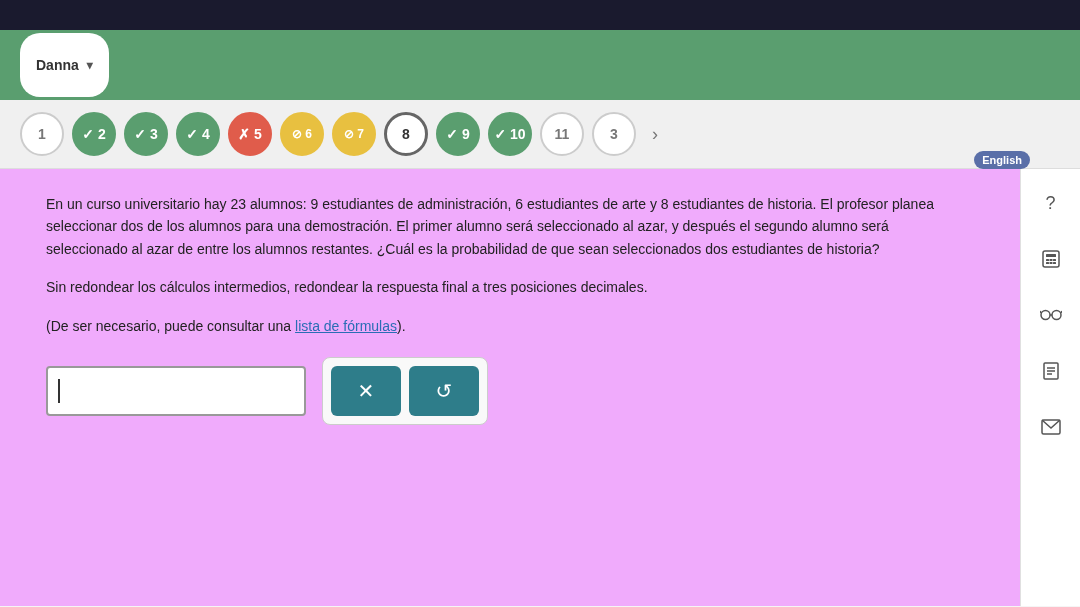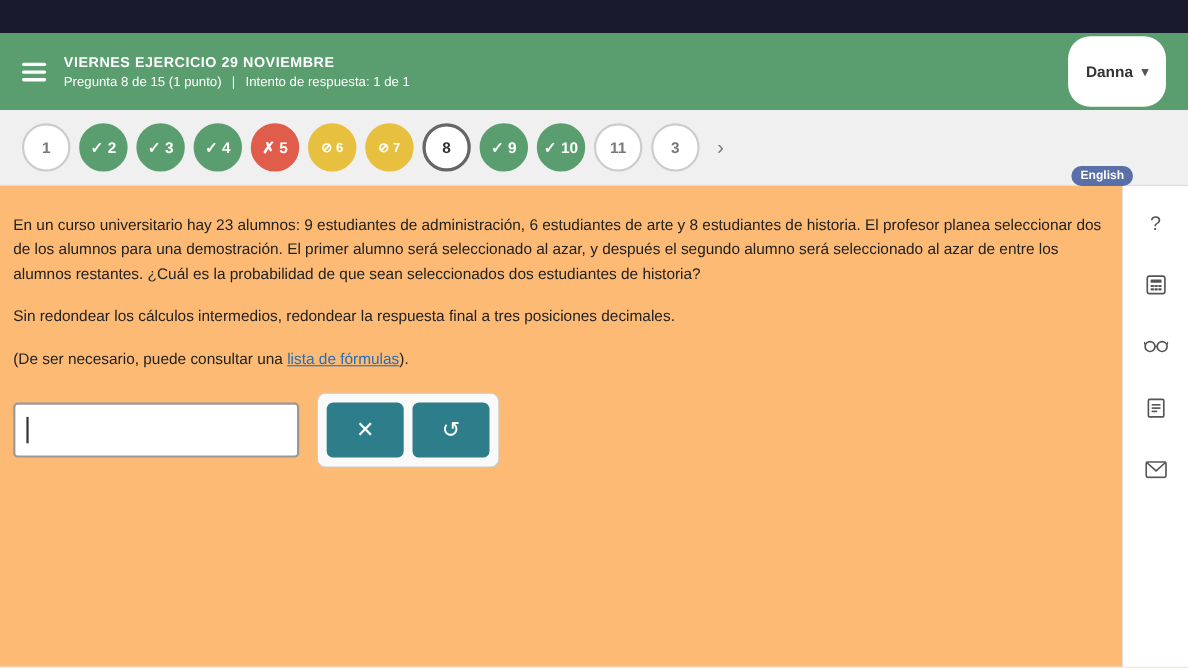--- a/index.html
+++ b/index.html
@@ -142,22 +142,22 @@
       flex-shrink: 0;
     }
 
     
     .main-content {
       display: flex;
       height: calc(607px - 30px - 70px - 70px);
     }
     .content-area {
       flex: 1;
-      padding: 24px 12px;
-      background: #fdba74;
+      padding: 24px 46px;
+      background: #f0abfc;
     }
     .question-text {
       font-size: 14px;
       color: #222;
       line-height: 1.6;
       margin-bottom: 16px;
     }
     .formula-link {
       color: #2a6db5;
       text-decoration: underline;
@@ -234,35 +234,20 @@
       color: #555;
       font-size: 18px;
     }
   </style>
 </head>
 <body>
 
 <div class="top-bar"></div>
 
 <div class="header">
-  <div class="header-left">
-    <div class="hamburger">
-      <span></span>
-        <span></span>
-        <span></span>
-    </div>
-    <div class="header-text">
-      <div class="title">VIERNES EJERCICIO 29 NOVIEMBRE</div>
-      <div class="subtitle">
-        <span>Pregunta 8 de 15 (1 punto)</span>
-        <span class="sep">|</span>
-        <span>Intento de respuesta: 1 de 1</span>
-      </div>
-    </div>
-  </div>
   <button class="user-btn">
     <span>Danna</span>
     <span class="chevron">▾</span>
   </button>
 </div>
 
 <div class="question-nav">
   <div class="q-btn gray">1</div>
   <div class="q-btn green">✓ 2</div>
   <div class="q-btn green">✓ 3</div>

